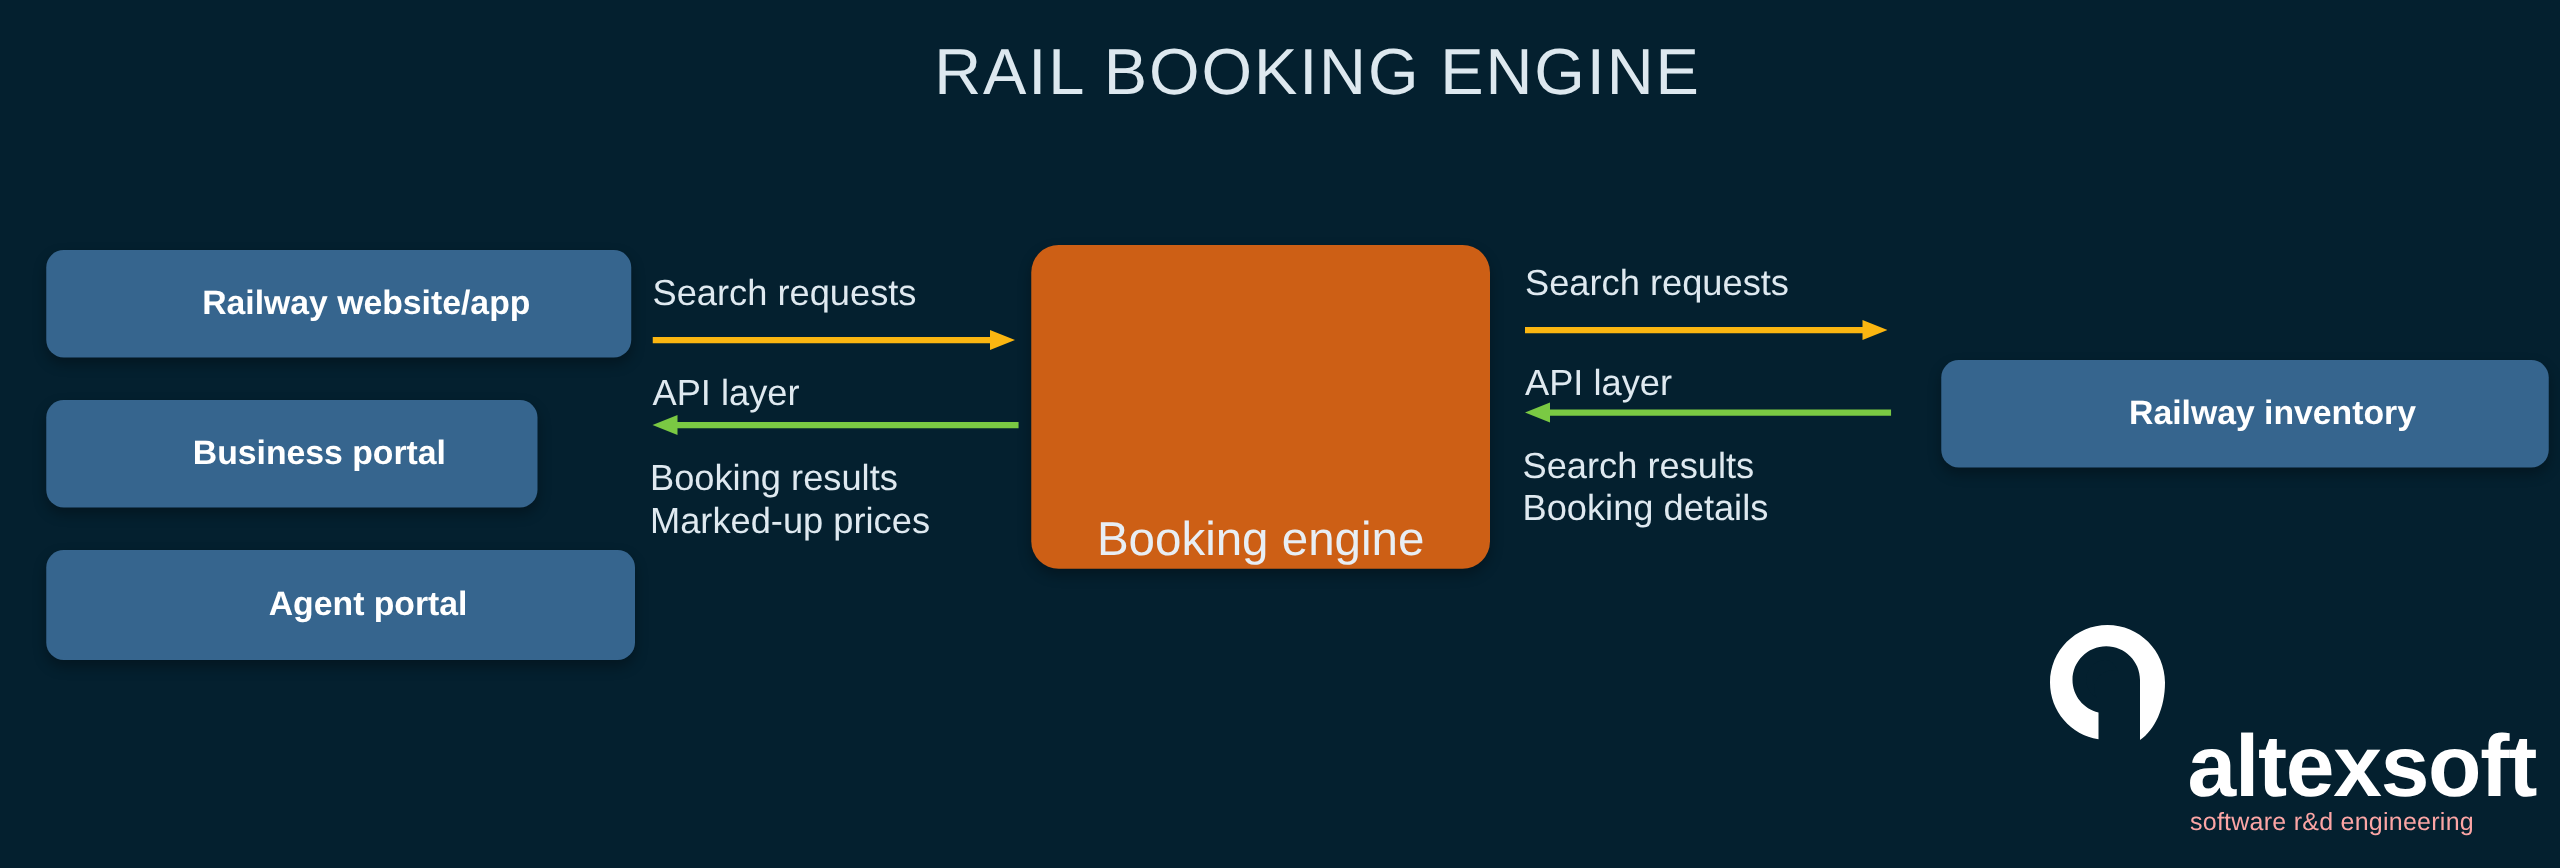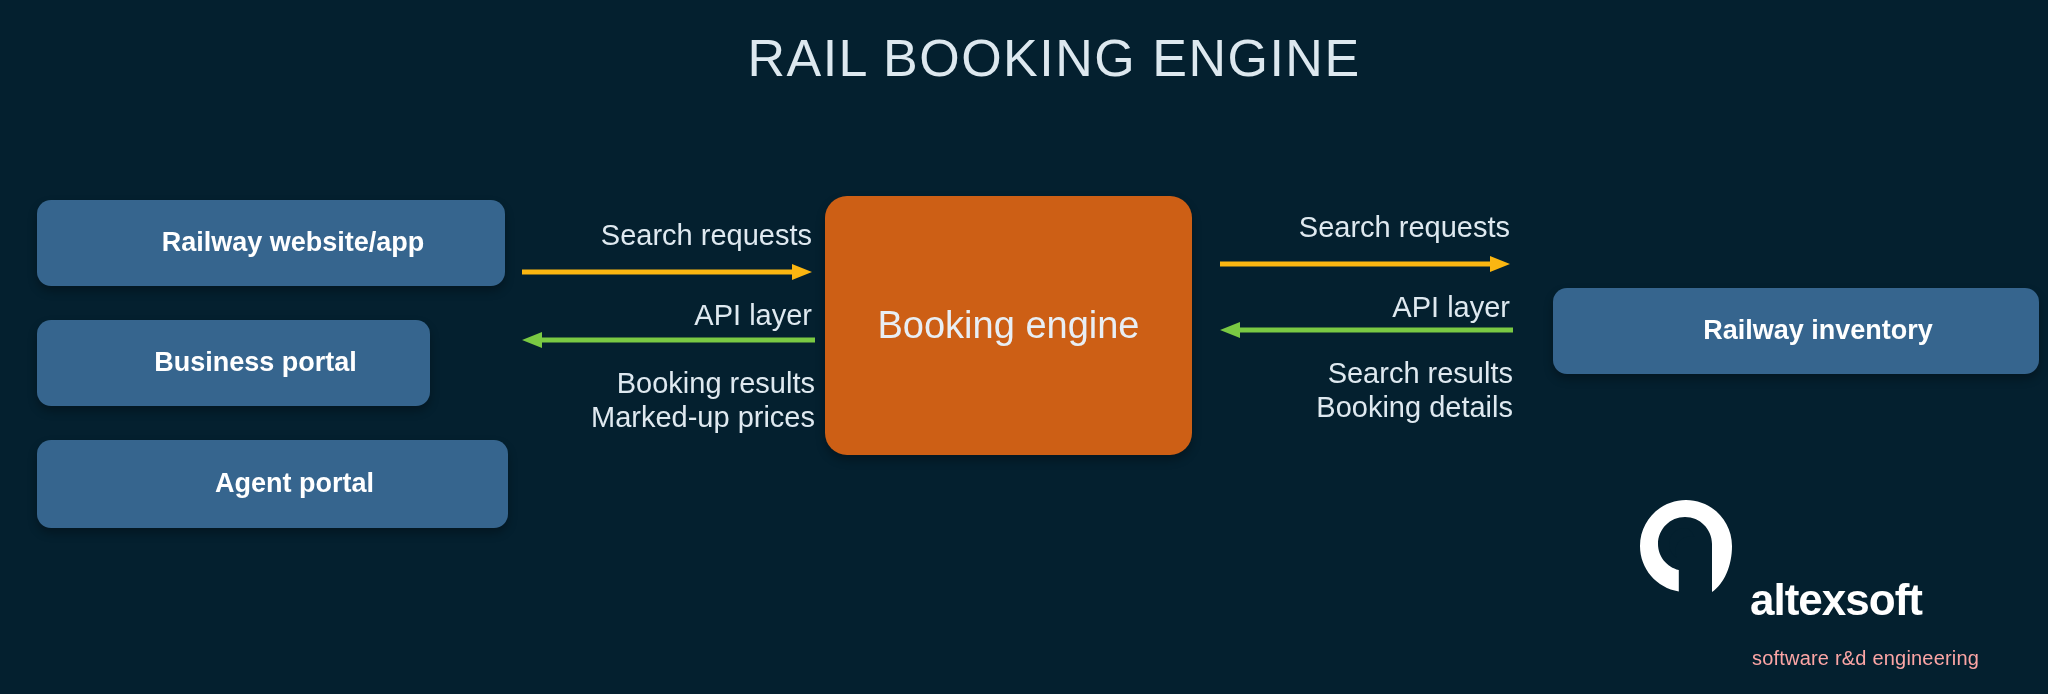--- a/index.html
+++ b/index.html
@@ -52,38 +52,39 @@
     font-weight: 700;
     line-height: 1.15;
     text-align: center;
     white-space: nowrap;
   }
   .node-blue { background: #36658e; padding-left: 44px; }
 
   .node-orange {
     background: #cd5f15;
     border-radius: 22px;
+    align-items: flex-end;
   }
   .node-orange .node-label {
     color: #e8eef4;
     font-size: 38px;
     font-weight: 400;
   }
 
   
   #node-railway-website { left: 37px;   top: 200px; width: 468px; height: 86px; }
   #node-business-portal { left: 37px;   top: 320px; width: 393px; height: 86px; }
   #node-agent-portal    { left: 37px;   top: 440px; width: 471px; height: 88px; }
   #node-booking-engine  { left: 825px;  top: 196px; width: 367px; height: 259px; }
   #node-railway-inventory { left: 1553px; top: 288px; width: 486px; height: 86px; }
 
   
   .flow {
     position: absolute;
-    text-align: right;
+    text-align: left;
   }
   .flow-text {
     color: #dfe9f0;
     font-size: 29px;
     font-weight: 400;
     line-height: 1.18;
     white-space: nowrap;
   }
   .arrow-wrap {
     position: relative;
@@ -113,21 +114,21 @@
     left: 0;
     top: 0;
     width: 92px;
     height: 92px;
   }
   #brand-wordmark {
     position: absolute;
     left: 110px;
     top: 78px;
     color: #ffffff;
-    font-size: 44px;
+    font-size: 70px;
     font-weight: 700;
     letter-spacing: -1px;
     line-height: 1;
     white-space: nowrap;
   }
   #brand-tagline {
     position: absolute;
     left: 112px;
     top: 148px;
     color: #fca5a5;

